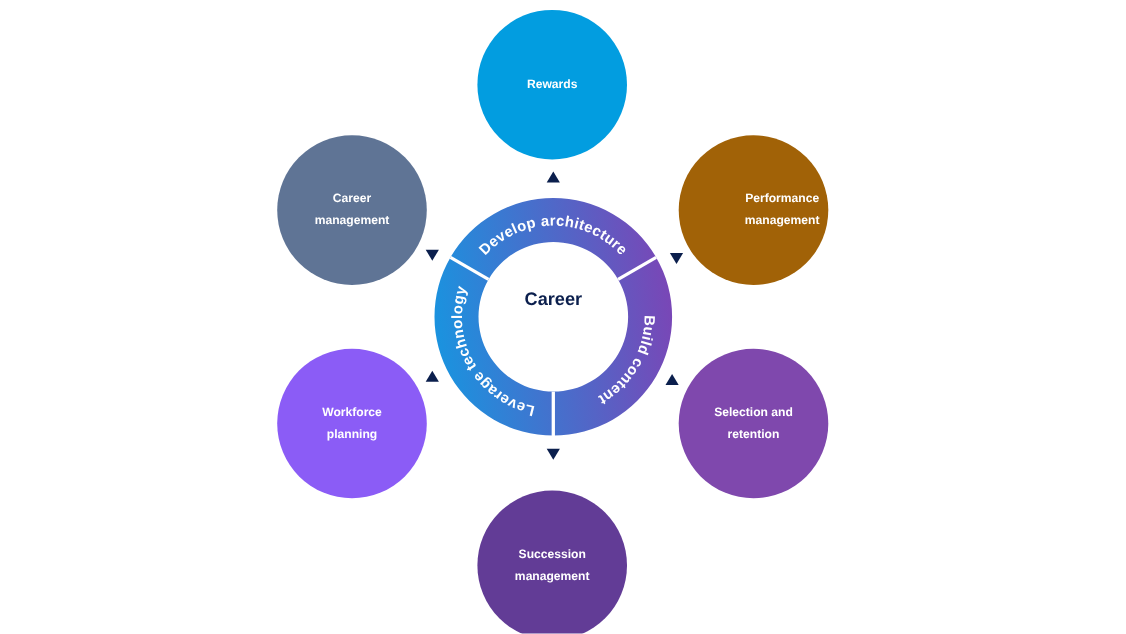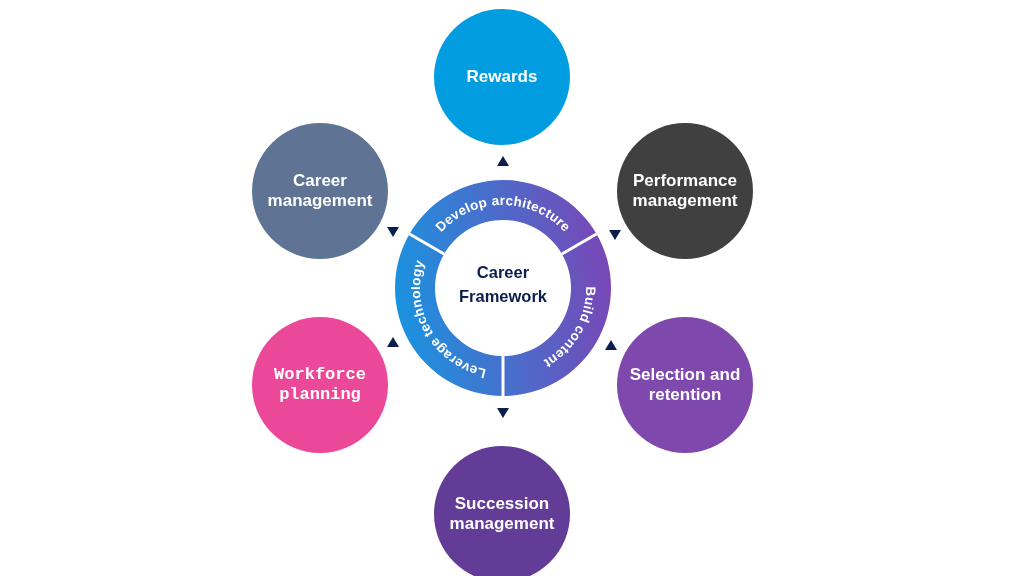--- a/index.html
+++ b/index.html
@@ -1,54 +1,54 @@
 <!DOCTYPE html>
 <html><head>
 <meta charset="utf-8">
 <style>
   html, body { margin:0; padding:0; background:#ffffff; }
   body { width:1024px; height:576px; position:relative; overflow:hidden; font-family:"Liberation Sans", sans-serif; }
-  .node { position:absolute; width:136px; height:136px; border-radius:50%; display:flex; align-items:center; justify-content:center; text-align:center; color:#ffffff; font-weight:bold; font-size:17px; line-height:20px; }
+  .node { position:absolute; width:136px; height:136px; border-radius:50%; display:flex; align-items:center; justify-content:center; text-align:center; color:#ffffff; font-weight:bold; font-size:11px; line-height:20px; }
   .node span { display:block; padding:0 8px; }
   .tri { position:absolute; width:0; height:0; border-left:6px solid transparent; border-right:6px solid transparent; }
   .tri.up { border-bottom:10px solid #0b1f4d; }
   .tri.down { border-top:10px solid #0b1f4d; }
   svg.ring { position:absolute; left:0; top:0; }
   .seg-text { fill:#ffffff; font-family:"Liberation Sans", sans-serif; font-weight:bold; font-size:13.5px; letter-spacing:0.3px; }
   .center-text { position:absolute; left:435px; top:260px; width:136px; text-align:center; color:#0b1f4d; font-weight:bold; font-size:16.5px; line-height:24px; }
 </style>
 </head>
 <body>
 
 <div class="node" style="left:434px; top:9px; background:#029de0;">
   <span>Rewards</span>
 </div>
 
-<div class="node" style="left:617px; top:123px; background:#404040;">
+<div class="node" style="left:617px; top:123px; background:#a16207;justify-content:flex-end;">
   <div>
     <span>Performance</span>
     <span>management</span>
   </div>
 </div>
 
 <div class="node" style="left:617px; top:317px; background:#7f48ad;justify-content:center;">
   <div>
     <span>Selection and</span>
     <span>retention</span>
   </div>
 </div>
 
 <div class="node" style="left:434px; top:446px; background:#623c96;">
   <div>
     <span>Succession</span>
     <span>management</span>
   </div>
 </div>
 
-<div class="node" style="left:252px; top:317px; background:#ec4899;font-family:Liberation Mono, monospace;">
+<div class="node" style="left:252px; top:317px; background:#8b5cf6;">
   <div>
     <span>Workforce</span>
     <span>planning</span>
   </div>
 </div>
 
 <div class="node" style="left:252px; top:123px; background:#5f7495;">
   <div>
     <span>Career</span>
     <span>management</span>
@@ -86,14 +86,13 @@
   <text class="seg-text">
     <textPath href="#arcRight" startOffset="50%" text-anchor="middle">Build content</textPath>
   </text>
   <text class="seg-text">
     <textPath href="#arcLeft" startOffset="50%" text-anchor="middle">Leverage technology</textPath>
   </text>
 </svg>
 
 <div class="center-text">
   <div>Career</div>
-  <div>Framework</div>
 </div>
 
 </body></html>

